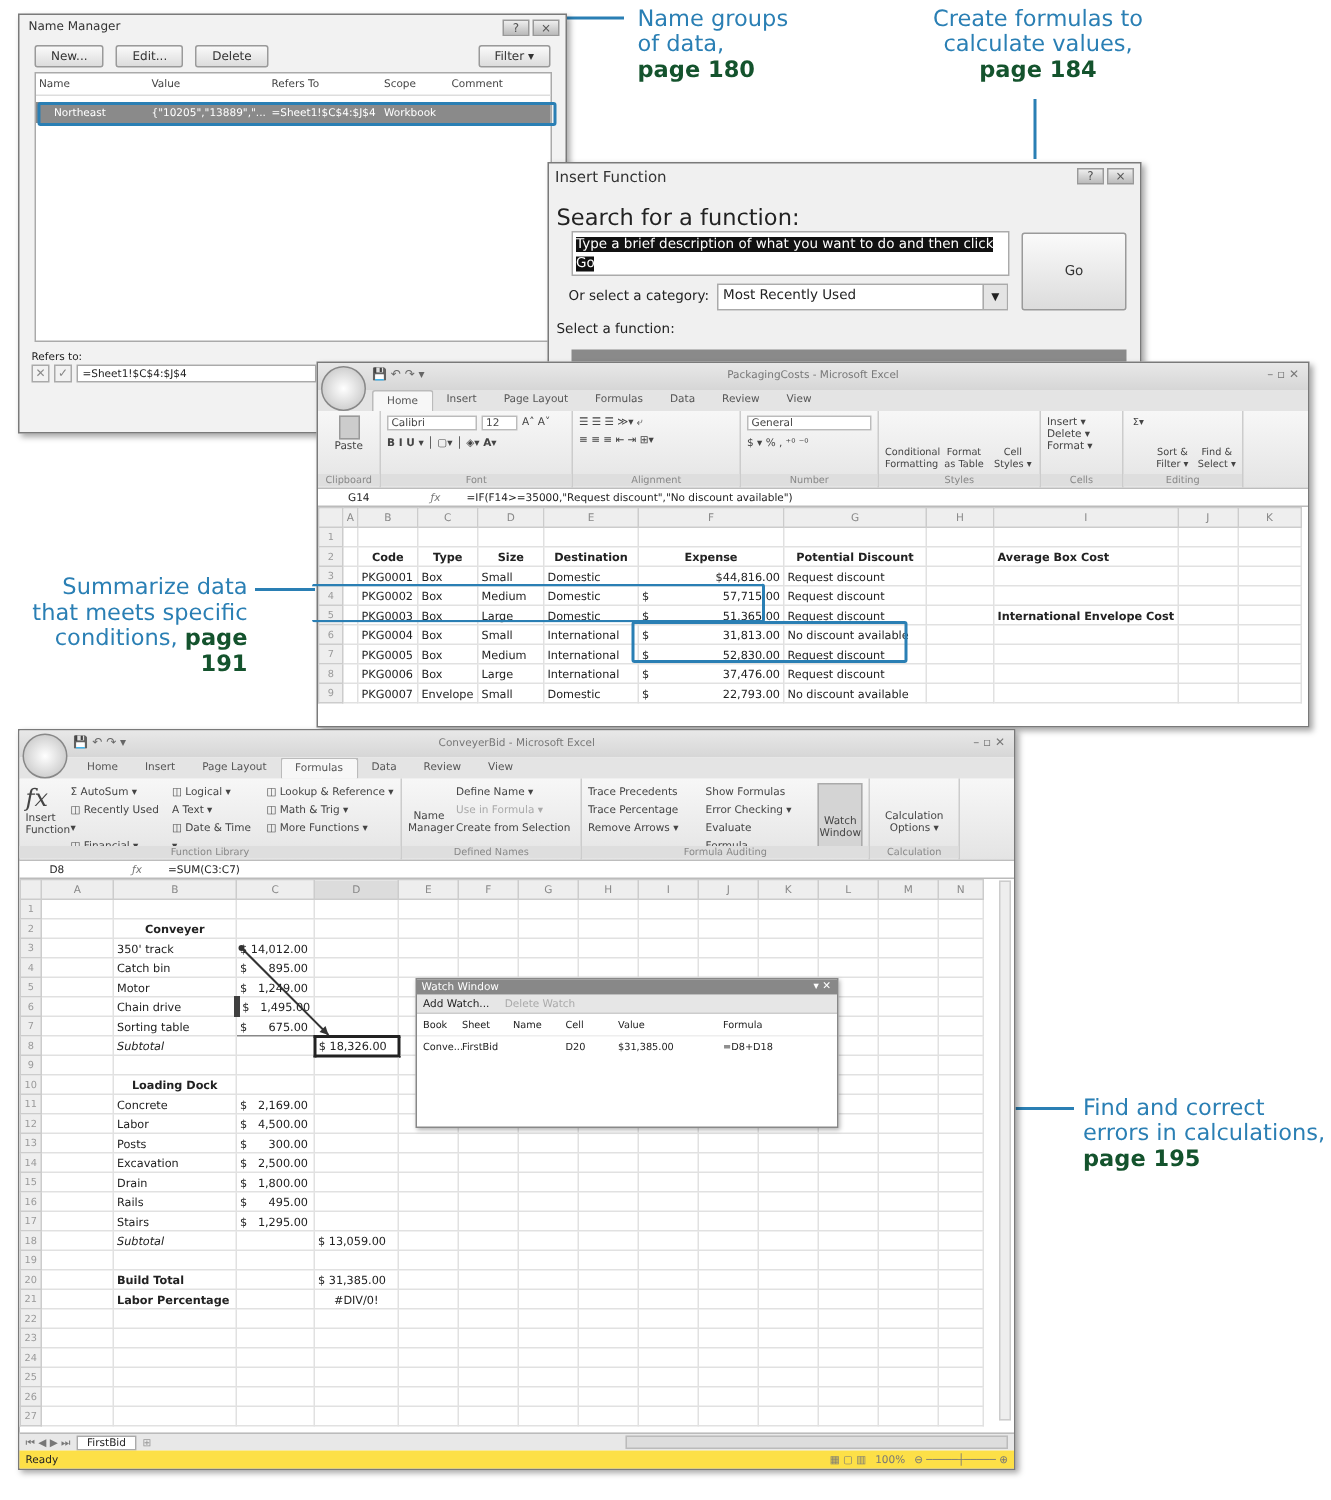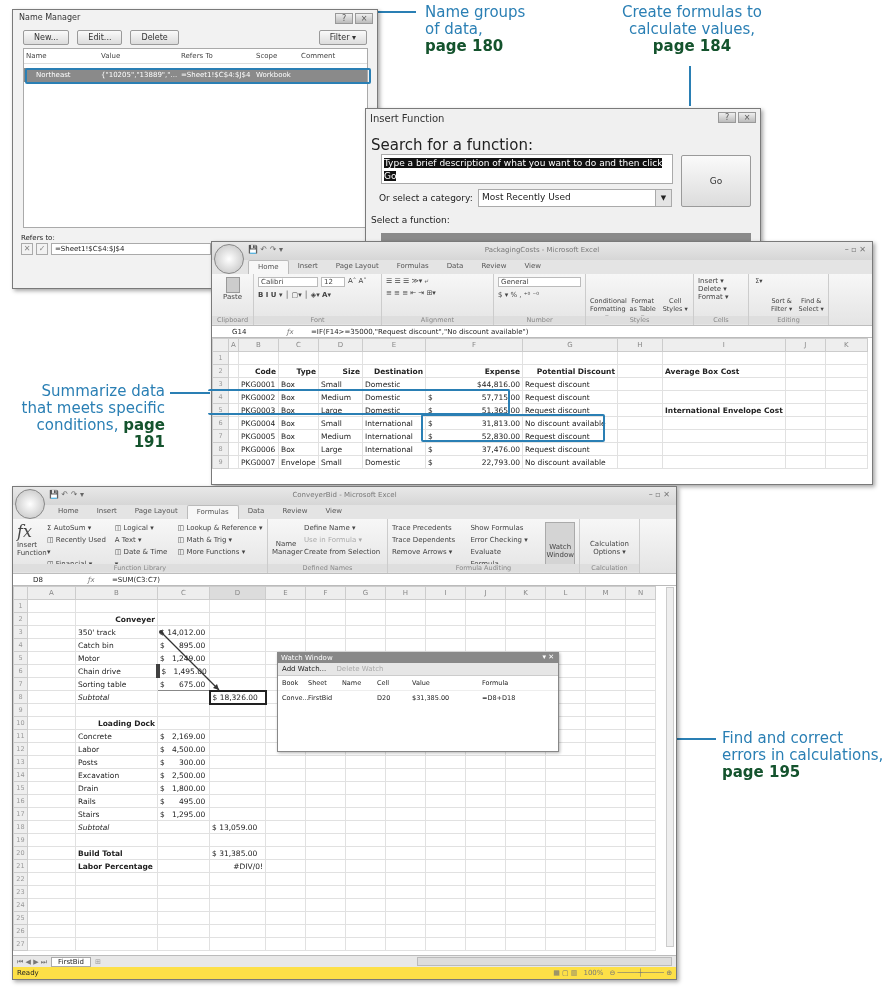--- a/index.html
+++ b/index.html
@@ -31,21 +31,21 @@
 .namebox{width:75px;padding-left:20px}
 .fx{width:24px;color:#777;font-style:italic}
 .grid{position:relative;background:#fff}
 .grid table{border-collapse:collapse;font-size:7.5px}
 .grid td{border:1px solid #e1e1e1;height:13px;padding:0 2px;white-space:nowrap;overflow:hidden}
 .grid td.rh{background:#eee;color:#999;text-align:center;font-size:6.5px;border-color:#ccc}
 .grid tr.ch td{background:#eee;color:#888;text-align:center;font-size:7px;border-color:#ccc}
 .b{font-weight:bold}
 .i{font-style:italic}
 .r{text-align:right}
-.c{text-align:right}
+.c{text-align:center}
 </style>
 </head>
 <body>
 
 <div class="cline" style="left:288px;top:11px;width:2px;height:55px"></div>
 <div class="cline" style="left:288px;top:11px;width:128px;height:2px"></div>
 <div class="callout" style="left:425px;top:4px;">
   <div>Name groups</div>
   <div>of data,</div>
   <b>page 180</b>
@@ -382,21 +382,21 @@
       <div style="line-height:12px">
         <div>Define Name ▾</div>
         <div style="color:#aaa">Use in Formula ▾</div>
         <div>Create from Selection</div>
       </div>
       <div class="gl">Defined Names</div>
     </div>
     <div class="grp" style="width:192px;display:flex;gap:15px">
       <div style="line-height:12px;width:76px">
         <div>Trace Precedents</div>
-        <div>Trace Dependents</div>
+        <div>Trace Percentage</div>
         <div>Remove Arrows ▾</div>
       </div>
       <div style="line-height:12px;width:72px">
         <div>Show Formulas</div>
         <div>Error Checking ▾</div>
         <div>Evaluate Formula</div>
       </div>
       <div style="width:32px;text-align:center;padding-top:20px;background:#d4d4d4;border:1px solid #aaa">Watch Window</div>
       <div class="gl">Formula Auditing</div>
     </div>

